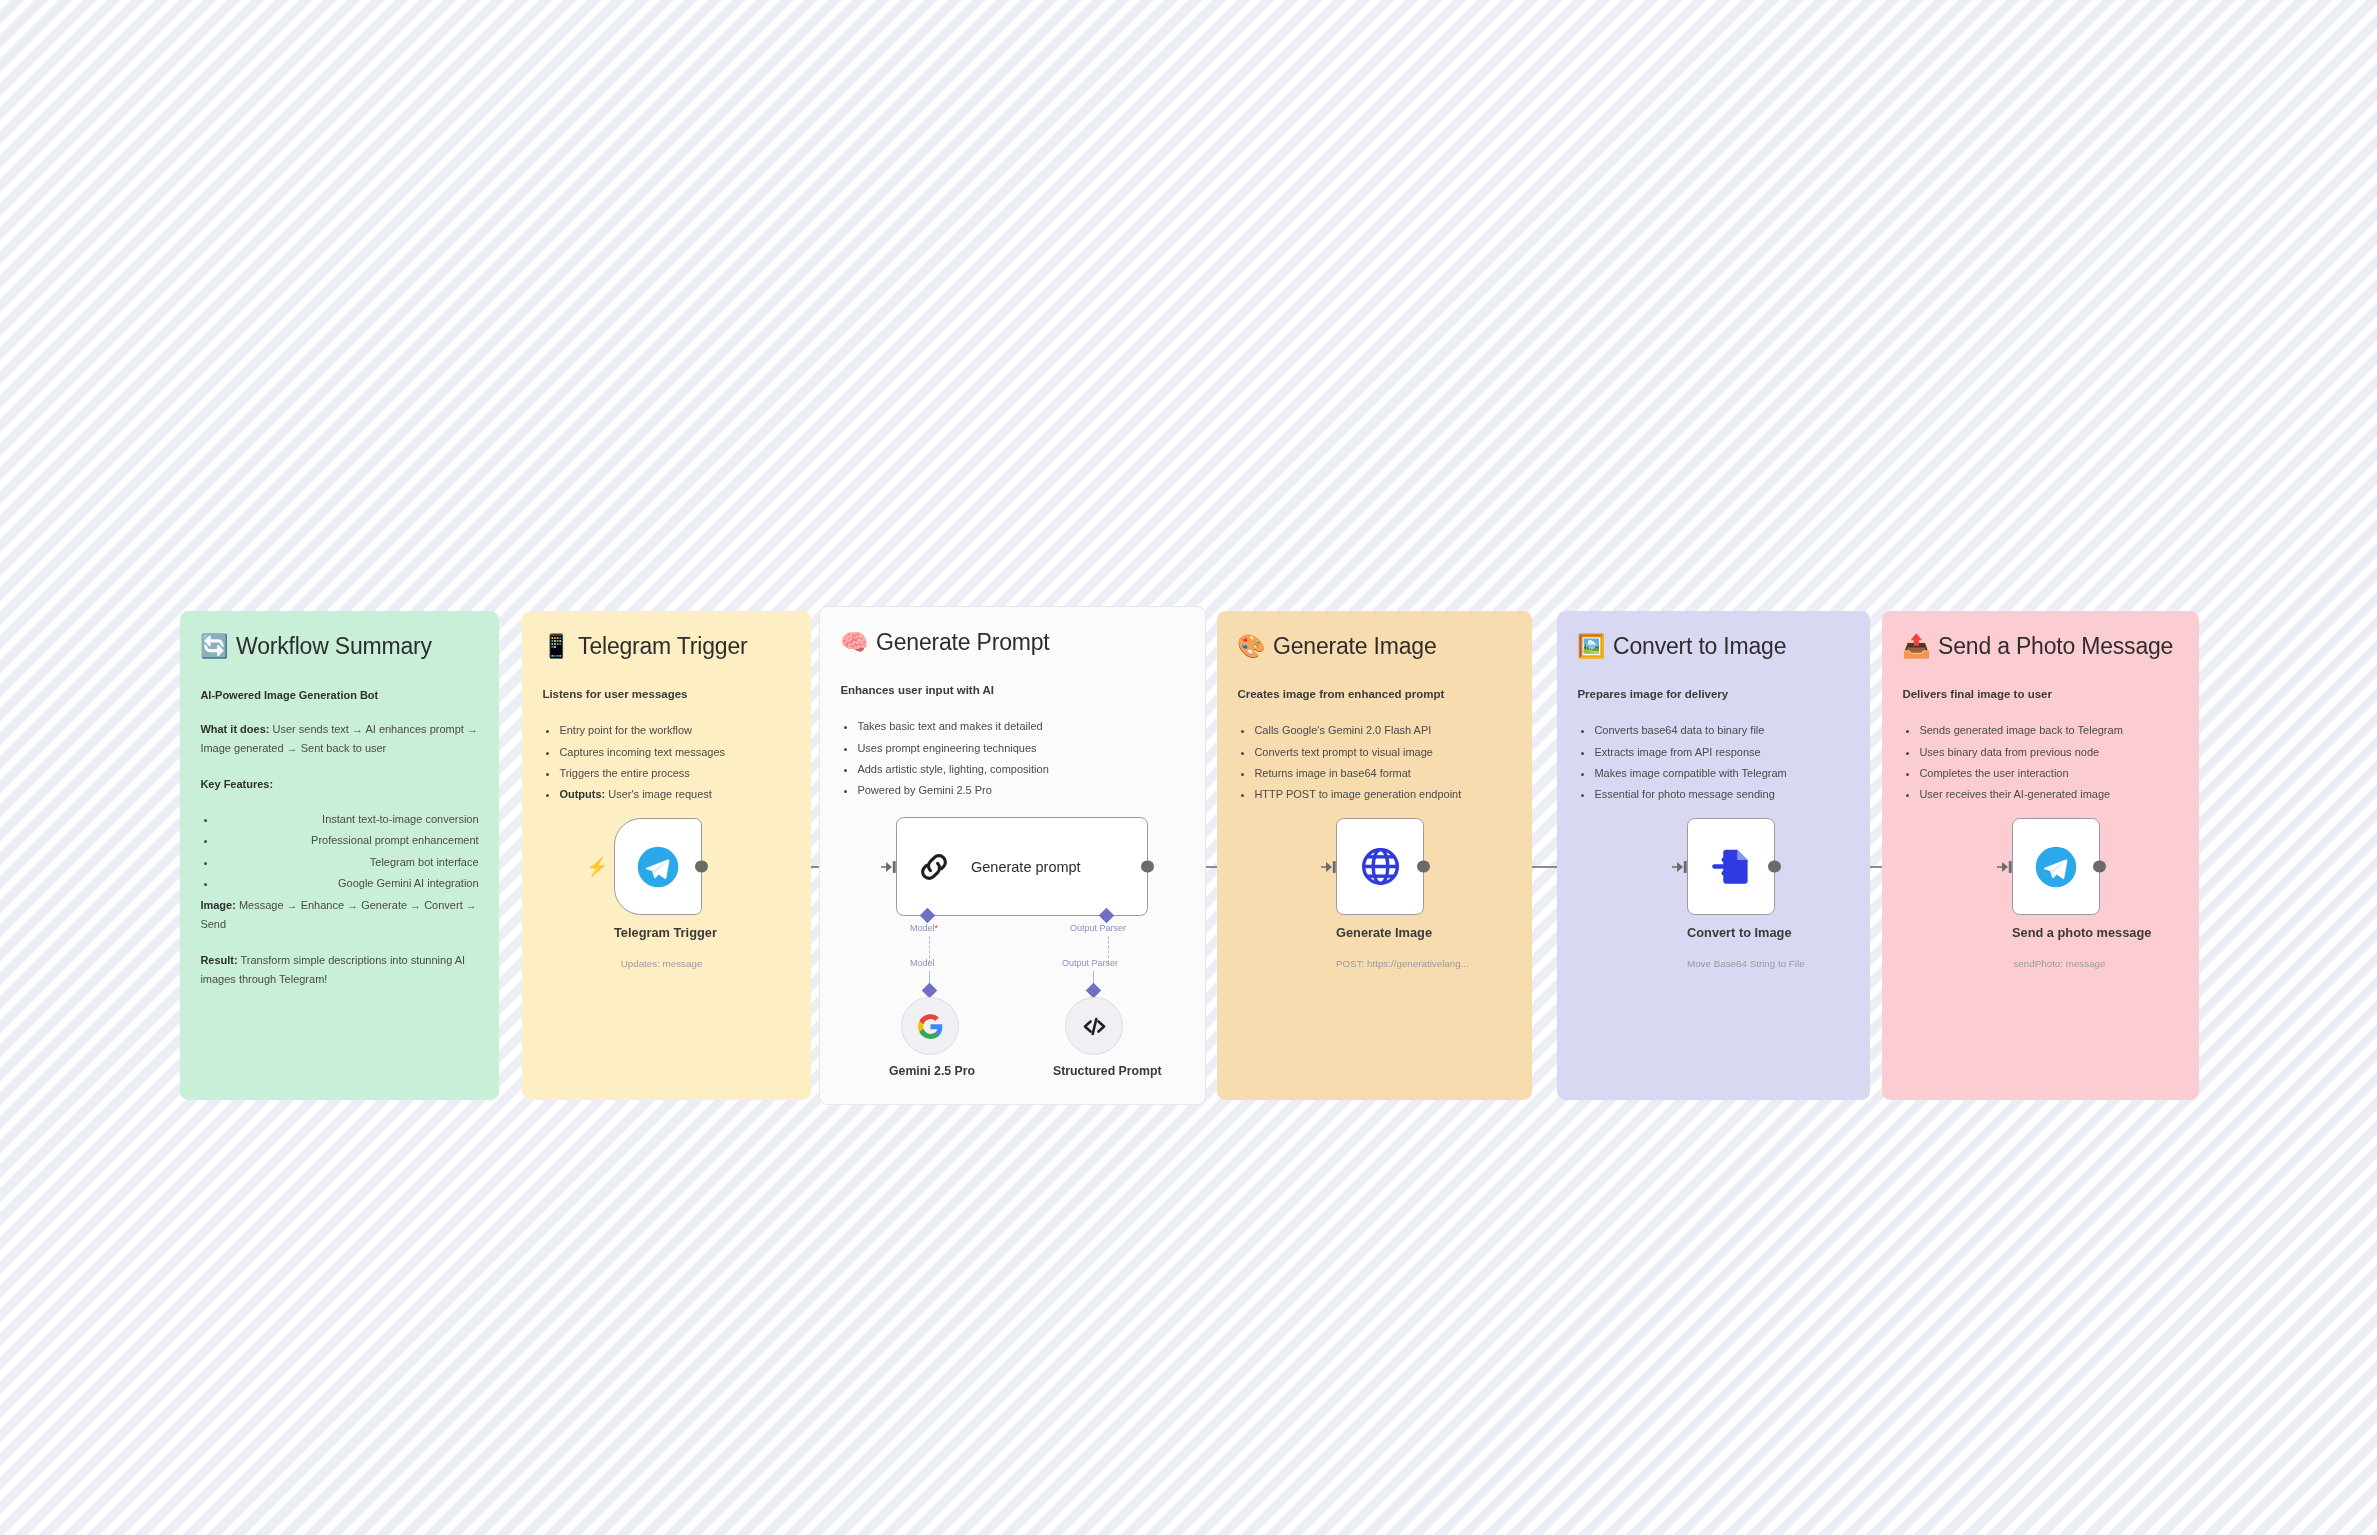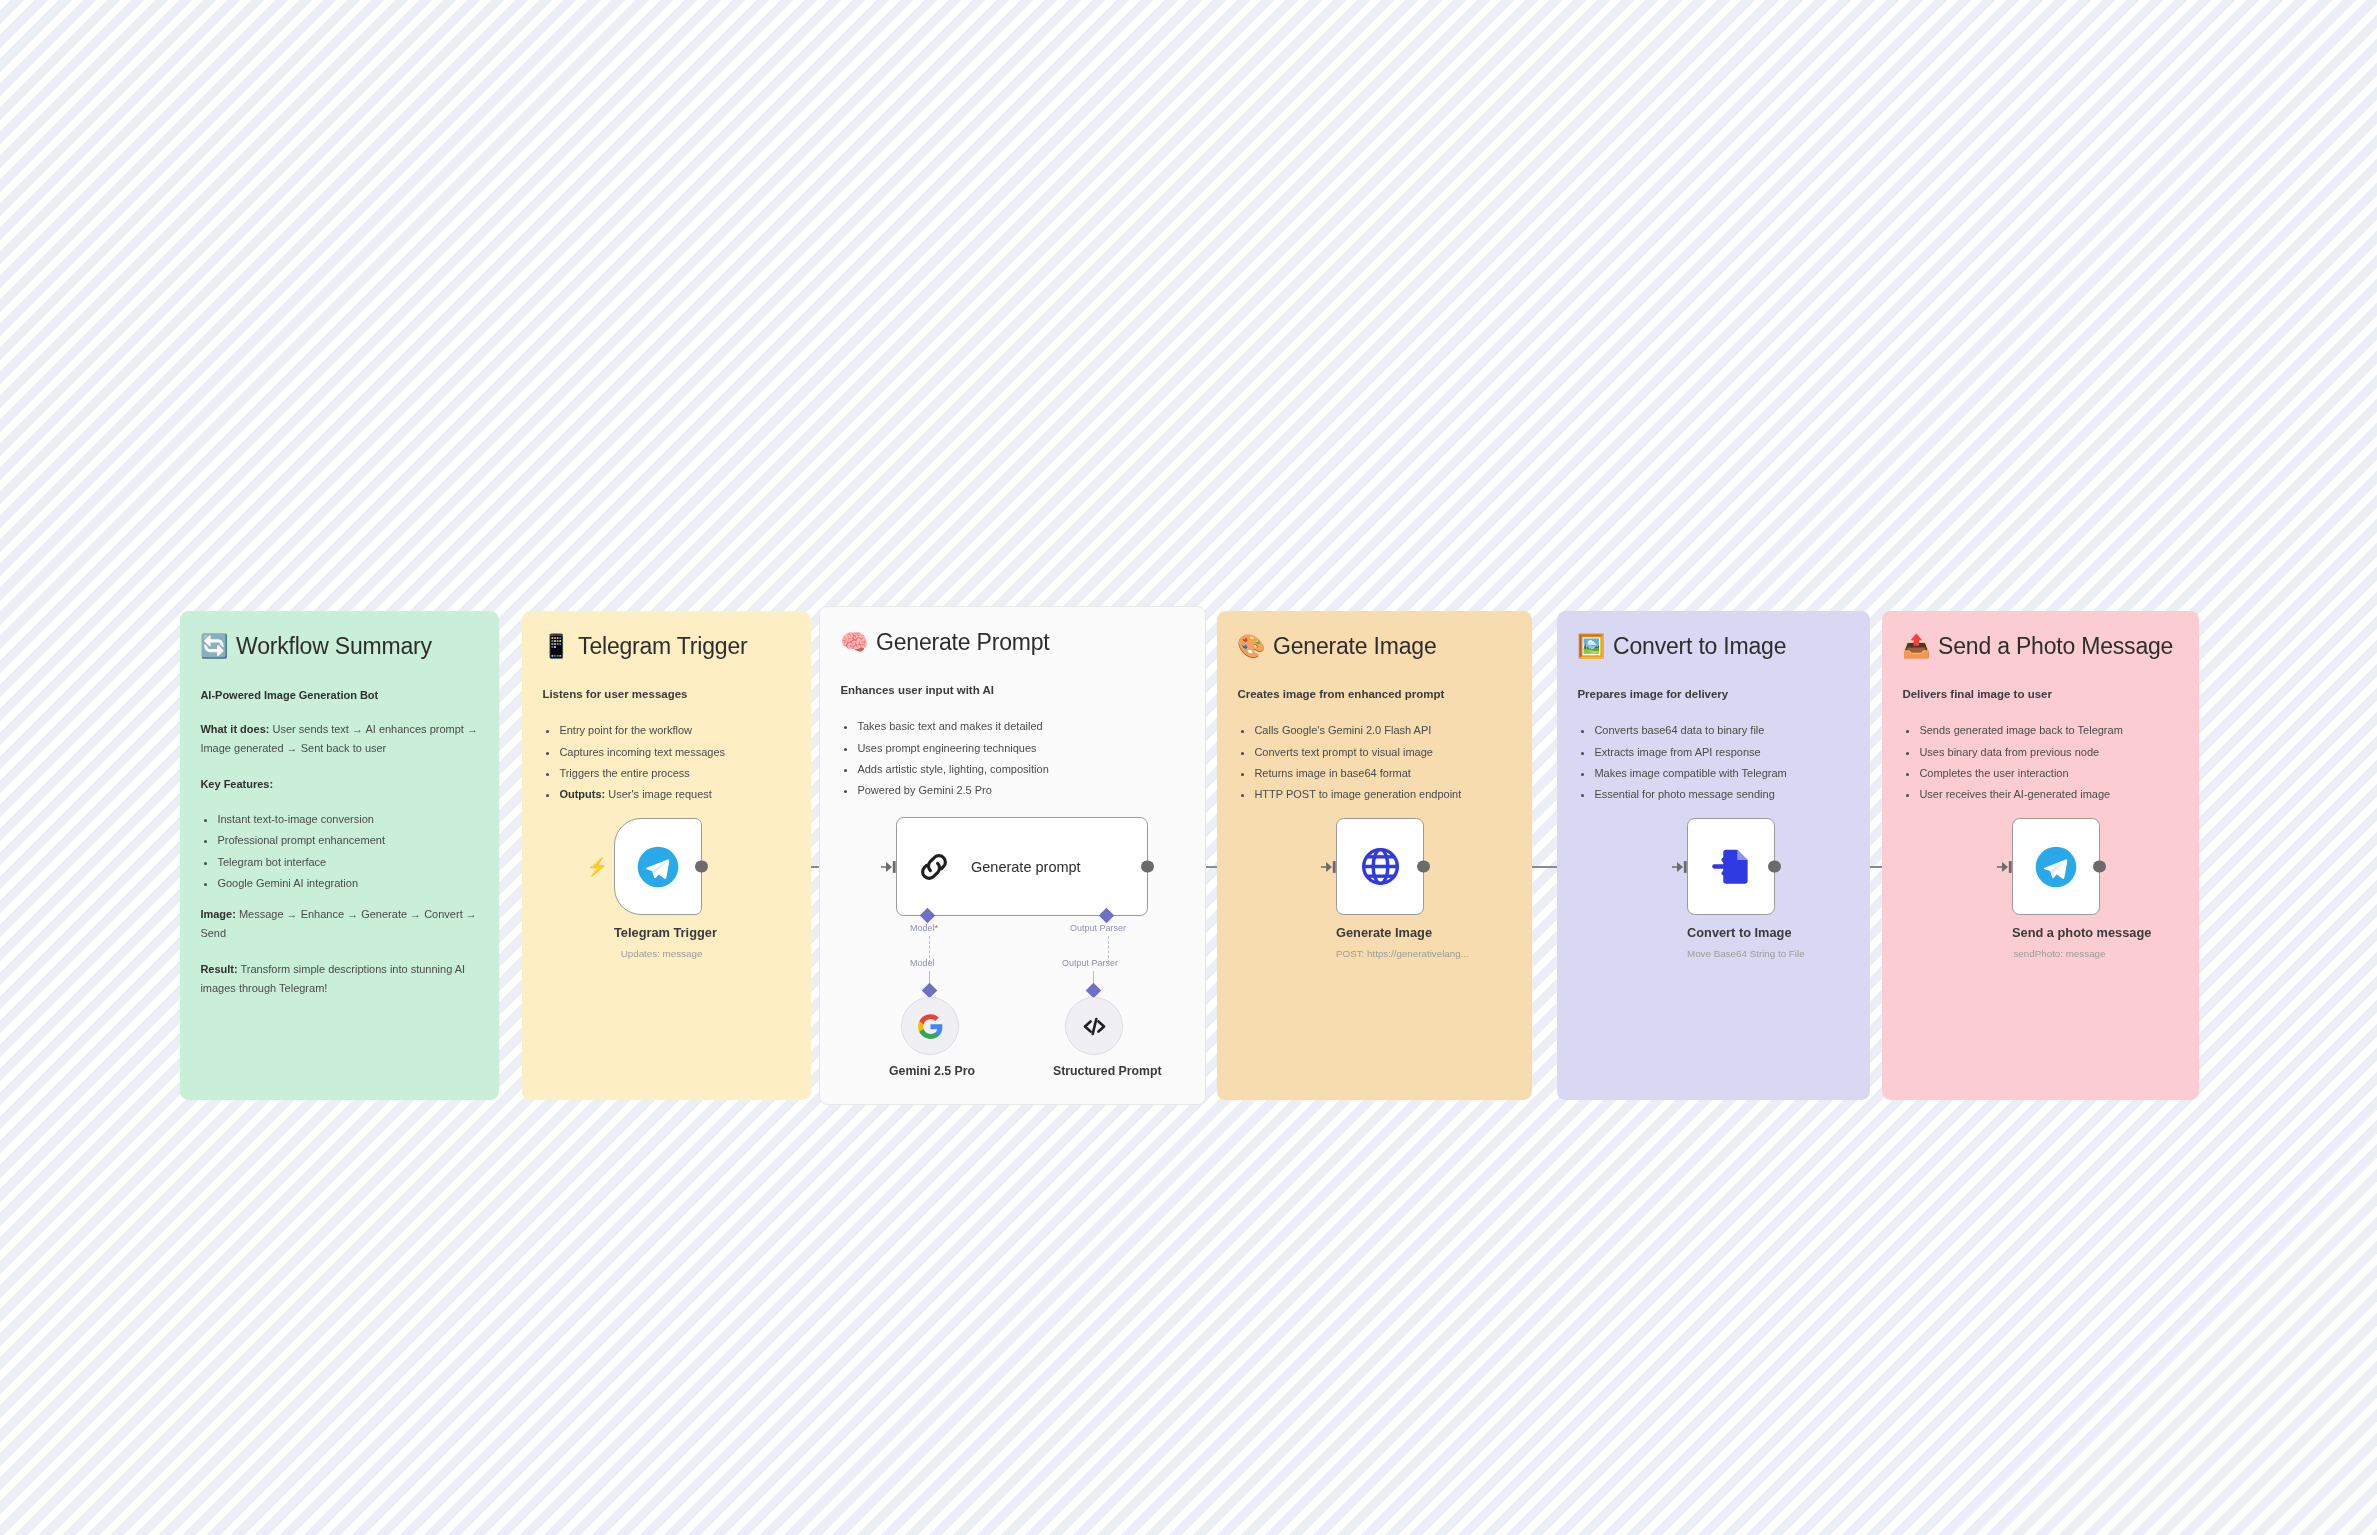--- a/index.html
+++ b/index.html
@@ -137,21 +137,21 @@
     border-bottom-right-radius: 6.8px;
   }
   .node-label {
     margin-top: 10.2px;
     font-size: 12.8px;
     font-weight: 600;
     color: #3a3a3a;
     white-space: nowrap;
   }
   .node-sublabel {
-    margin-top: 8px;
+    margin-top: 18px;
     font-size: 9.8px;
     color: #9b9b9b;
     white-space: nowrap;
   }
 
   
   .glyph { display:block; }
 
   
   .out-dot {
@@ -246,21 +246,21 @@
     </div>
     <div class="para tight">
       <b>AI-Powered Image Generation Bot</b>
     </div>
     <div class="para">
       <b>What it does:</b><span> User sends text → AI enhances prompt → Image generated → Sent back to user</span>
     </div>
     <div class="para tight">
       <b>Key Features:</b>
     </div>
-    <ul class="card-list" style="margin-bottom:11px;">
+    <ul class="card-list" style="margin-bottom:2px;text-align:right;">
       <li>Instant text-to-image conversion</li>
       <li>Professional prompt enhancement</li>
       <li>Telegram bot interface</li>
       <li>Google Gemini AI integration</li>
     </ul>
     <div class="para">
       <b>Image:</b><span> Message → Enhance → Generate → Convert → Send</span>
     </div>
     <div class="para">
       <b>Result:</b><span> Transform simple descriptions into stunning AI images through Telegram!</span>

